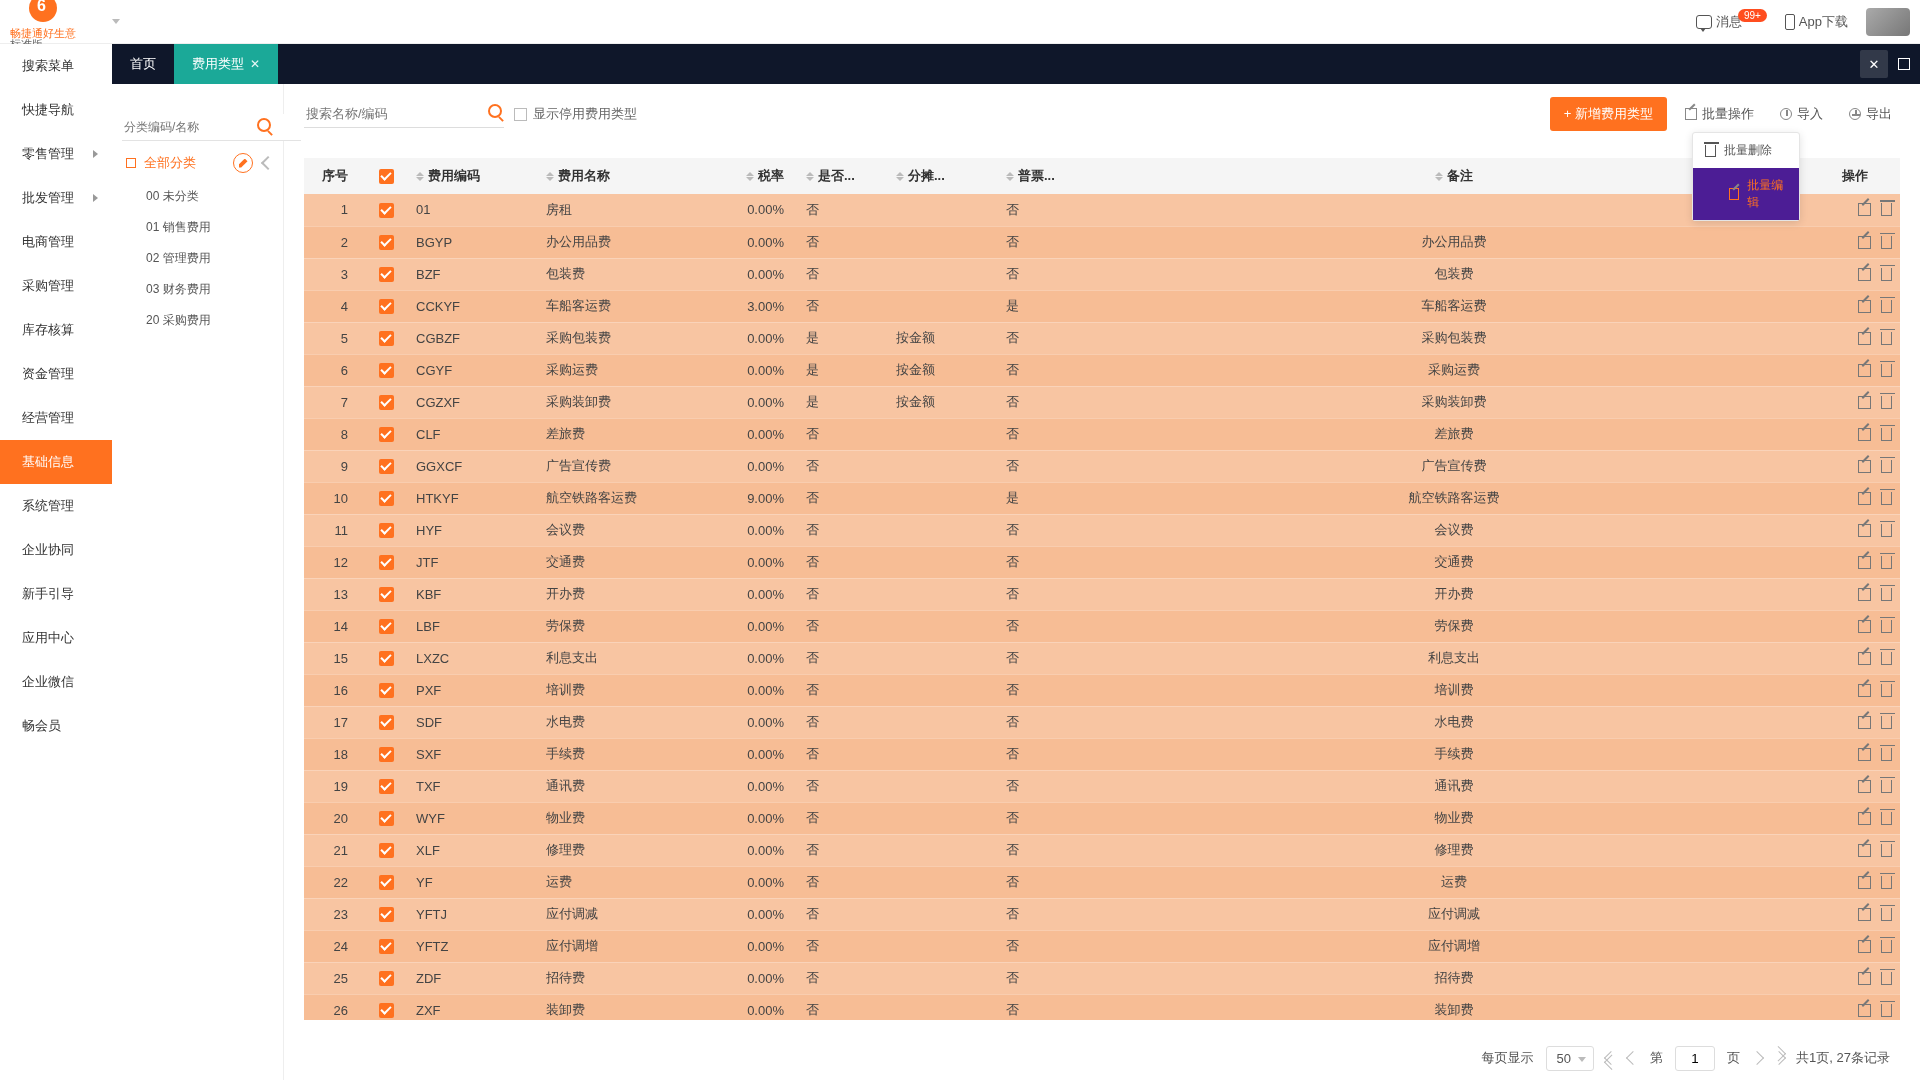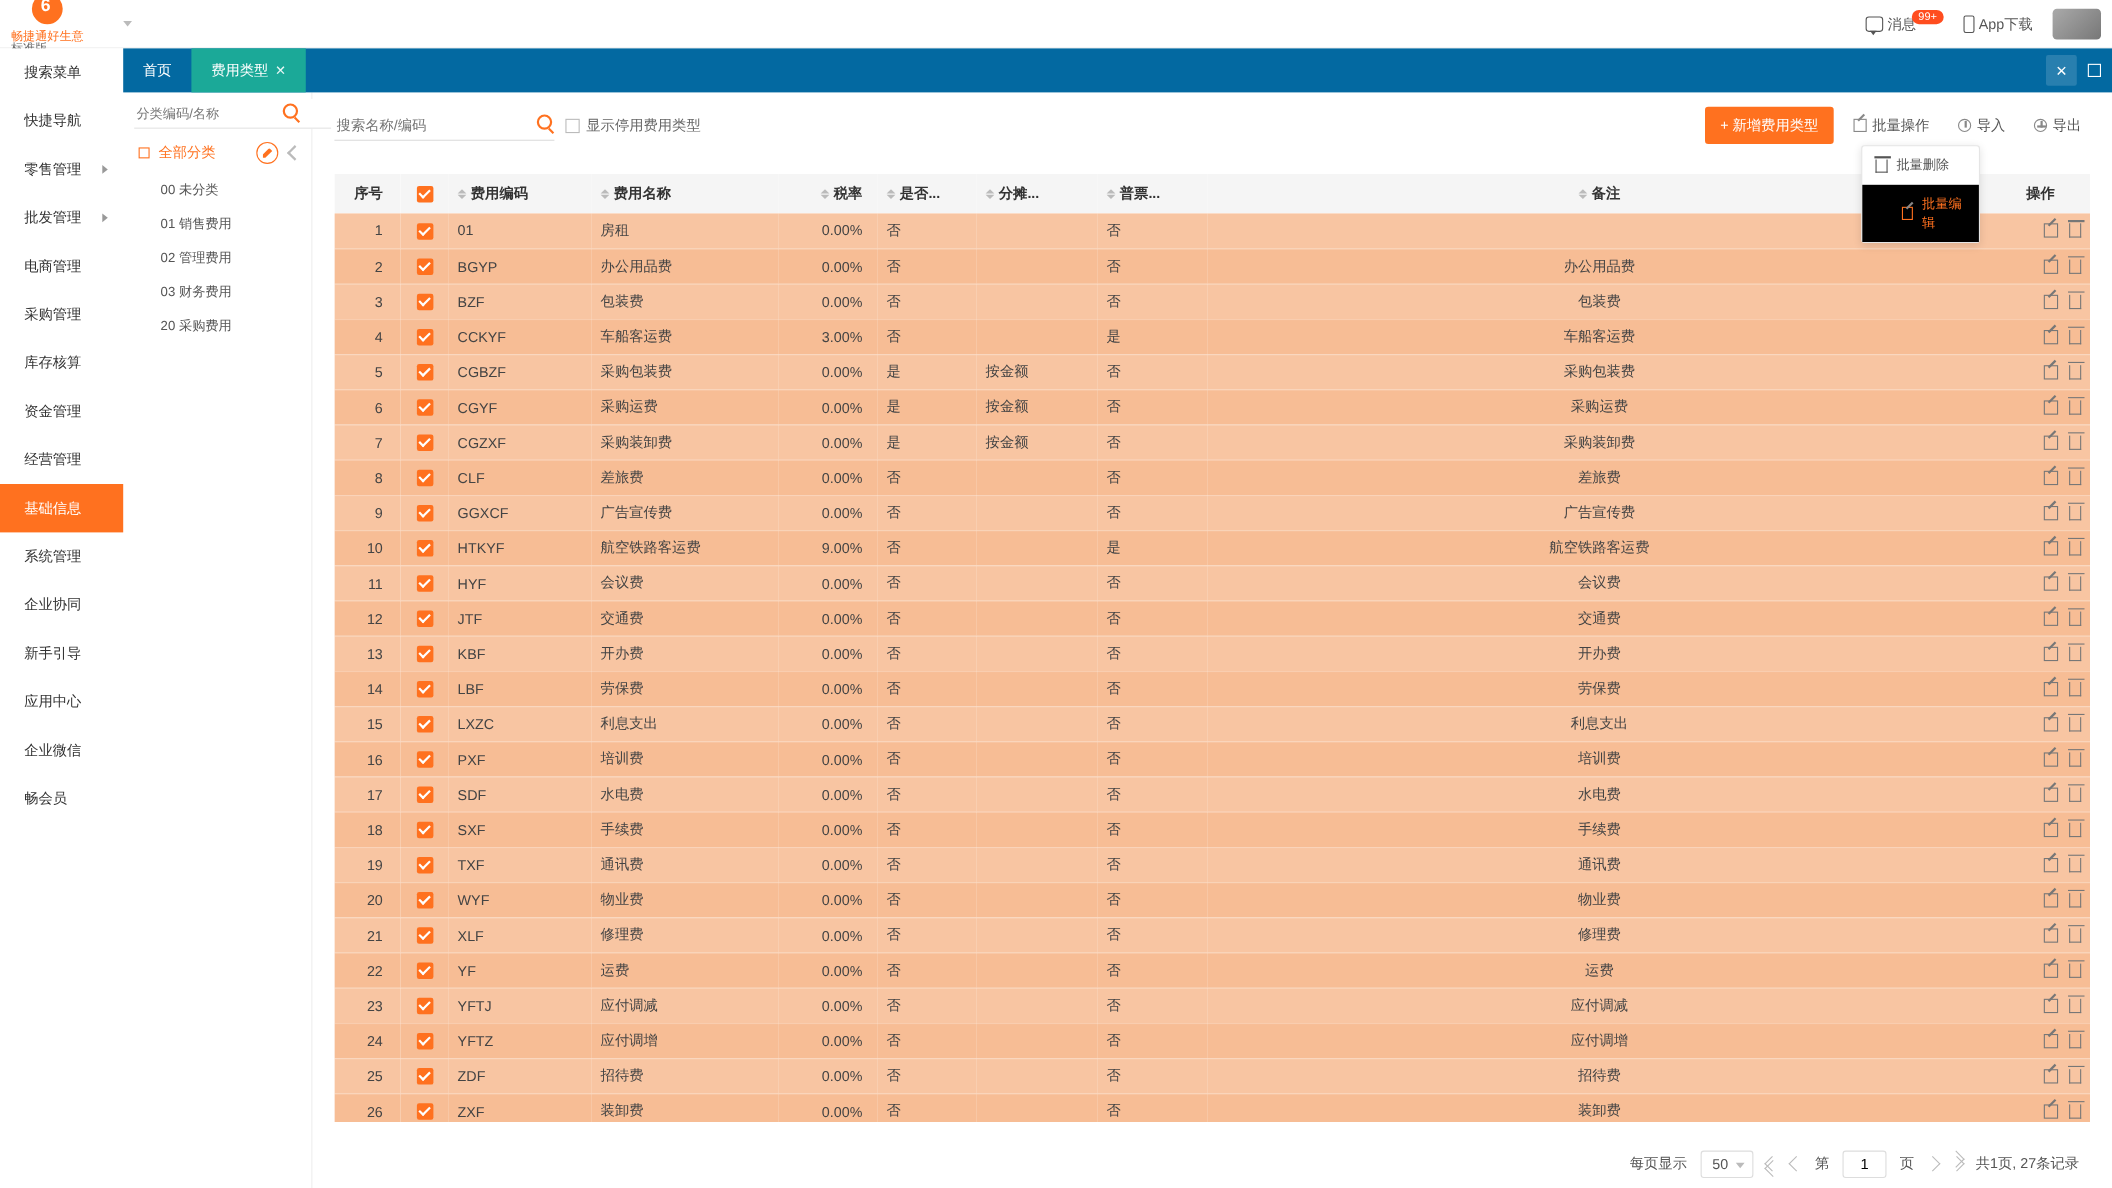--- a/index.html
+++ b/index.html
@@ -29,32 +29,32 @@
   
   .sidebar { width: 112px; background: #fff; display: flex; flex-direction: column; font-size: 13px; }
   .side-item { height: 44px; display: flex; align-items: center; padding-left: 22px; color: #333; cursor: pointer; position: relative; }
   .side-item.active { background: #ff711f; color: #fff; }
   .side-caret { position: absolute; right: 14px; width: 0; height: 0; border-top: 4px solid transparent; border-bottom: 4px solid transparent; border-left: 5px solid #999; }
 
   
   .main { flex: 1; display: flex; flex-direction: column; min-width: 0; }
 
   
-  .tabs { height: 40px; background: #0369a1; display: flex; align-items: stretch; color: #fff; position: relative; }
+  .tabs { height: 40px; background: #0f172a; display: flex; align-items: stretch; color: #fff; position: relative; }
   .tab { padding: 0 18px; display: flex; align-items: center; gap: 6px; cursor: pointer; }
   .tab.active { background: #1ba998; }
   .tab-close { font-size: 12px; opacity: .9; }
   .tabs-right { margin-left: auto; display: flex; align-items: center; gap: 10px; padding-right: 10px; }
   .tabs-close-btn { width: 28px; height: 28px; background: rgba(255,255,255,.15); display: flex; align-items: center; justify-content: center; border-radius: 2px; cursor: pointer; }
   .expand-ico { width: 12px; height: 12px; border: 1.5px solid #fff; position: relative; }
 
   
   .content { flex: 1; display: flex; min-height: 0; }
 
-  .catpanel { width: 172px; border-right: 1px solid #eee; display: flex; flex-direction: column; padding-top: 0; }
+  .catpanel { width: 172px; border-right: 1px solid #eee; display: flex; flex-direction: column; padding-top: 24px; }
   .cat-search { display: flex; align-items: center; margin: 6px 10px 8px 10px; position: relative; }
   .cat-search input { flex: 1; border: none; border-bottom: 1px solid #e3e3e3; padding: 6px 22px 6px 2px; font-size: 12px; outline: none; color: #888; }
   .sicon { position: absolute; right: 2px; top: 4px; width: 14px; height: 14px; border: 2px solid #ff711f; border-radius: 50%; }
   .sicon::after { content: ""; position: absolute; right: -4px; bottom: -4px; width: 6px; height: 2px; background: #ff711f; transform: rotate(45deg); }
   .cat-head { display: flex; align-items: center; padding: 4px 10px 8px 14px; color: #ff711f; font-size: 13px; }
   .square-ico { width: 10px; height: 10px; border: 1.5px solid #ff711f; margin-right: 8px; }
   .edit-circ { margin-left: auto; width: 20px; height: 20px; border: 1.3px solid #ff711f; border-radius: 50%; display: flex; align-items: center; justify-content: center; }
   .pencil { width: 9px; height: 9px; background: #ff711f; clip-path: polygon(0 70%, 70% 0, 100% 30%, 30% 100%, 0 100%); }
   .collapse-chev { width: 10px; height: 10px; border-left: 2px solid #bbb; border-bottom: 2px solid #bbb; transform: rotate(45deg); margin-left: 10px; cursor: pointer; }
   .cat-list { list-style: none; padding-left: 0; }
@@ -72,21 +72,21 @@
   .btn-flat { background: #fff; color: #555; border: none; padding: 6px 8px; cursor: pointer; font-size: 13px; display: flex; align-items: center; gap: 5px; }
   .edit-ico { width: 12px; height: 12px; border: 1.3px solid #888; position: relative; }
   .edit-ico::after { content: ""; position: absolute; left: 2px; top: -3px; width: 8px; height: 2px; background: #888; transform: rotate(-45deg); }
   .io-ico { width: 12px; height: 12px; border: 1.3px solid #888; border-radius: 50%; position: relative; }
   .io-ico::after { content: ""; position: absolute; left: 5px; top: 1px; width: 2px; height: 6px; background: #888; }
   .io-ico.ex::before { content: ""; position: absolute; left: 2px; top: 5px; width: 8px; height: 2px; background: #888; }
 
   
   .batch-menu { position: absolute; right: 120px; top: 48px; background: #fff; border: 1px solid #e5e5e5; box-shadow: 0 2px 8px rgba(0,0,0,.12); border-radius: 3px; width: 108px; z-index: 20; }
   .batch-menu .mi { padding: 9px 12px; display: flex; align-items: center; gap: 8px; cursor: pointer; font-size: 12px; color: #555; }
-  .batch-menu .mi.ho { color: #ff711f; background: #000000; padding-left: 36px; }
+  .batch-menu .mi.ho { color: #ff711f; background: #4c1d95; padding-left: 36px; }
   .trash-ico { width: 11px; height: 12px; border: 1.2px solid currentColor; border-top: none; position: relative; }
   .trash-ico::before { content: ""; position: absolute; top: -3px; left: -2px; width: 15px; height: 2px; background: currentColor; }
 
   
   .tblwrap { flex: 1; overflow: hidden; margin-top: 8px; }
   table { width: 100%; border-collapse: collapse; table-layout: fixed; }
   thead th { background: #f5f5f5; color: #333; font-weight: 600; font-size: 13px; height: 36px; text-align: left; padding: 0 8px; position: relative; }
   .sort { display: inline-flex; flex-direction: column; gap: 1px; margin-right: 4px; vertical-align: middle; }
   .sort i { width: 0; height: 0; border-left: 4px solid transparent; border-right: 4px solid transparent; }
   .sort .up { border-bottom: 4px solid #bbb; }

